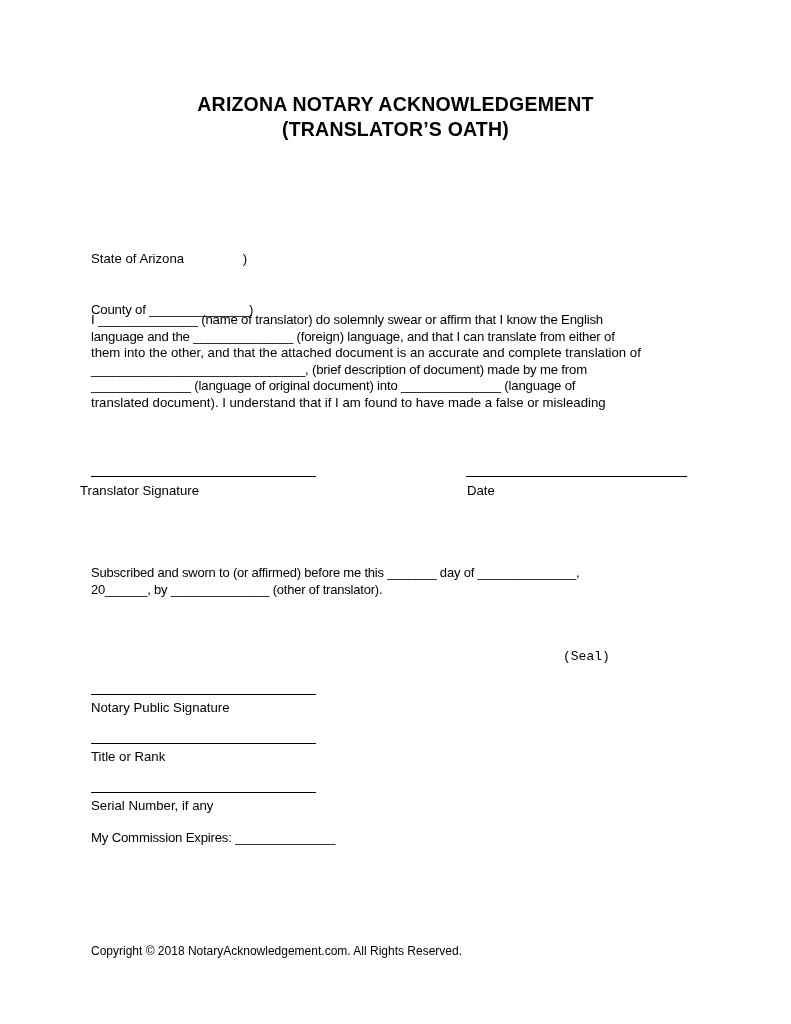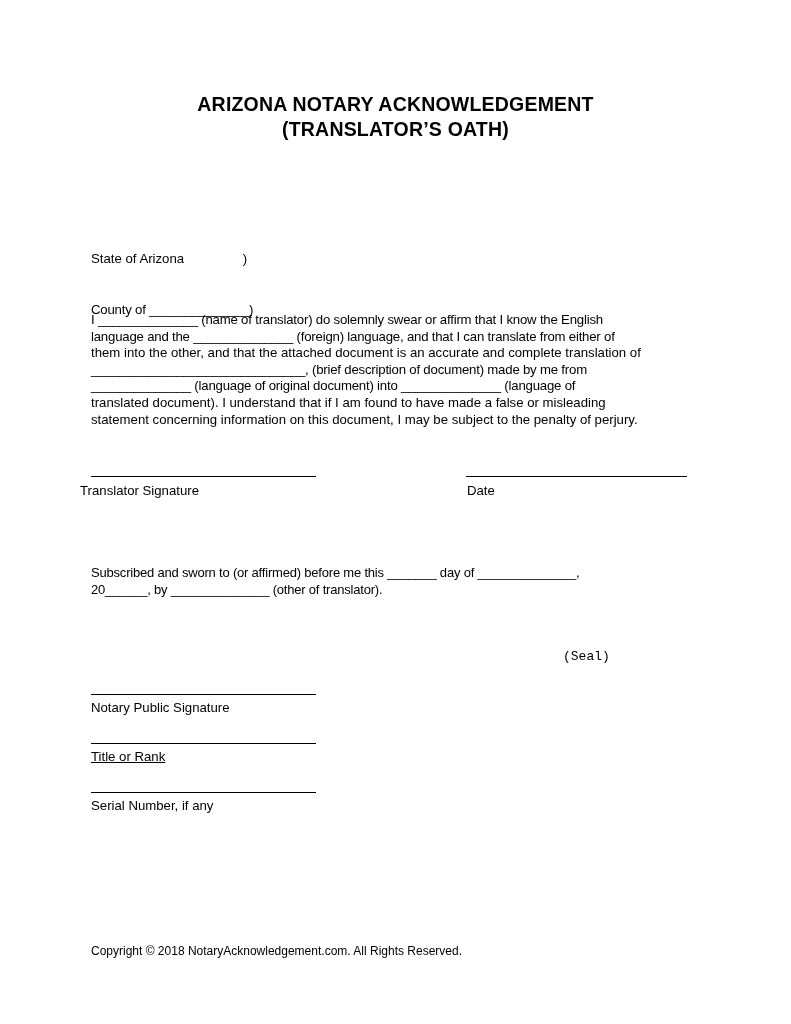--- a/index.html
+++ b/index.html
@@ -130,41 +130,41 @@
     <span class="row blank">County of ______________)</span>
   </div>
 
   <div class="body-para">
     <span class="p-line blank">I ______________ (name of translator) do solemnly swear or affirm that I know the English</span>
     <span class="p-line blank">language and the ______________ (foreign) language, and that I can translate from either of</span>
     <span class="p-line">them into the other, and that the attached document is an accurate and complete translation of</span>
     <span class="p-line blank">______________________________, (brief description of document) made by me from</span>
     <span class="p-line blank">______________ (language of original document) into ______________ (language of</span>
     <span class="p-line">translated document). I understand that if I am found to have made a false or misleading</span>
-    <span class="p-line">statement concerning information on this document, I may be subject to the penalty of perjury.</span>
   </div>
 
   <div class="rule" style="left:91px; top:470px; width:225px;"></div>
   <div class="field-label" style="left:80px; top:477px;">Translator Signature</div>
 
   <div class="rule" style="left:466px; top:470px; width:221px;"></div>
   <div class="field-label" style="left:467px; top:477px;">Date</div>
 
   <div class="subscribed">
     <span class="p-line blank">Subscribed and sworn to (or affirmed) before me this _______ day of ______________,</span>
     <span class="p-line blank">20______, by ______________ (other of translator).</span>
   </div>
 
   <div class="seal-label">(Seal)</div>
 
   <div class="rule" style="left:91px; top:688px; width:225px;"></div>
   <div class="field-label" style="left:91px; top:694px;">Notary Public Signature</div>
 
   <div class="rule" style="left:91px; top:737px; width:225px;"></div>
-  <div class="field-label" style="left:91px; top:743px;text-decoration:underline;">Title or Rank</div>
+  <div class="field-label" style="left:91px; top:743px;">Title or Rank</div>
 
   <div class="rule" style="left:91px; top:786px; width:225px;"></div>
   <div class="field-label" style="left:91px; top:792px;">Serial Number, if any</div>
 
+  <div class="commission blank">My Commission Expires: ______________</div>
 
   <div class="footer-copy">Copyright © 2018 NotaryAcknowledgement.com. All Rights Reserved.</div>
 
 </div>
 
 </body></html>

